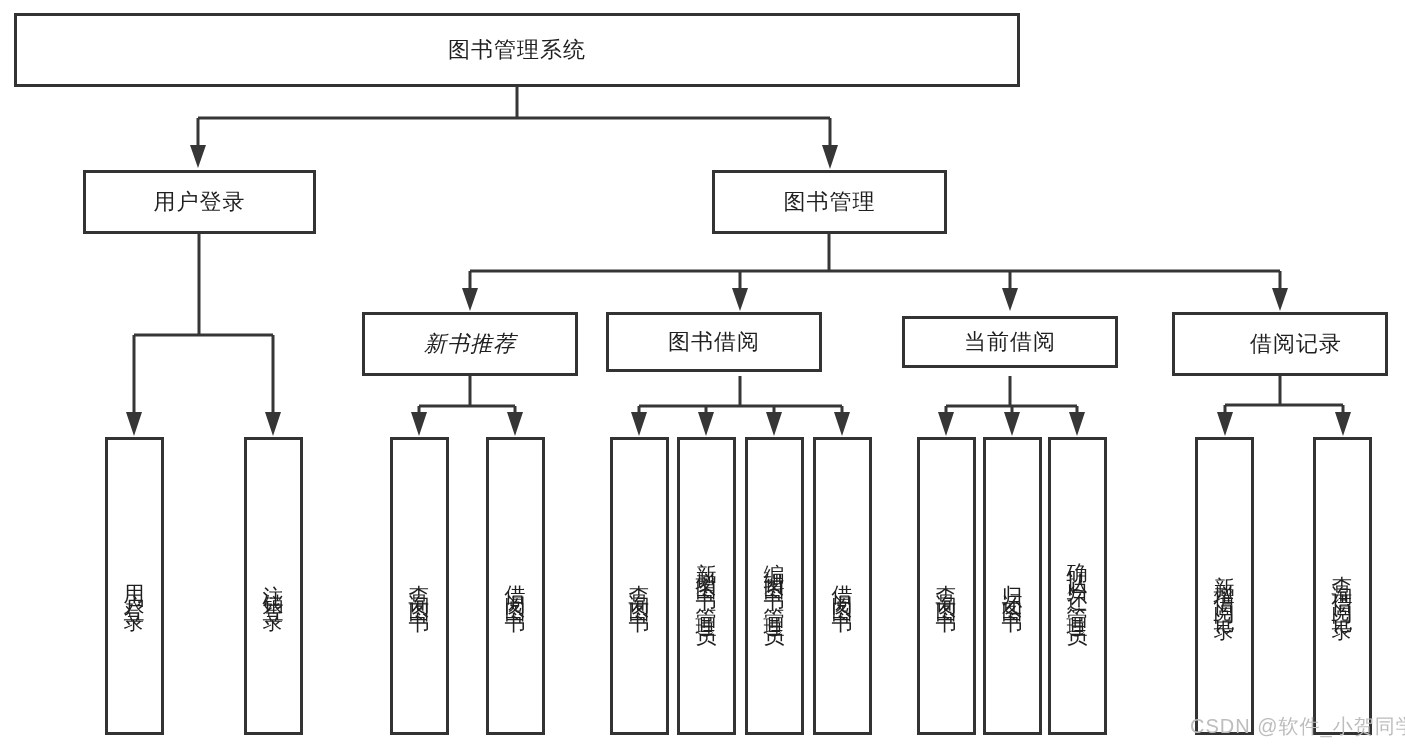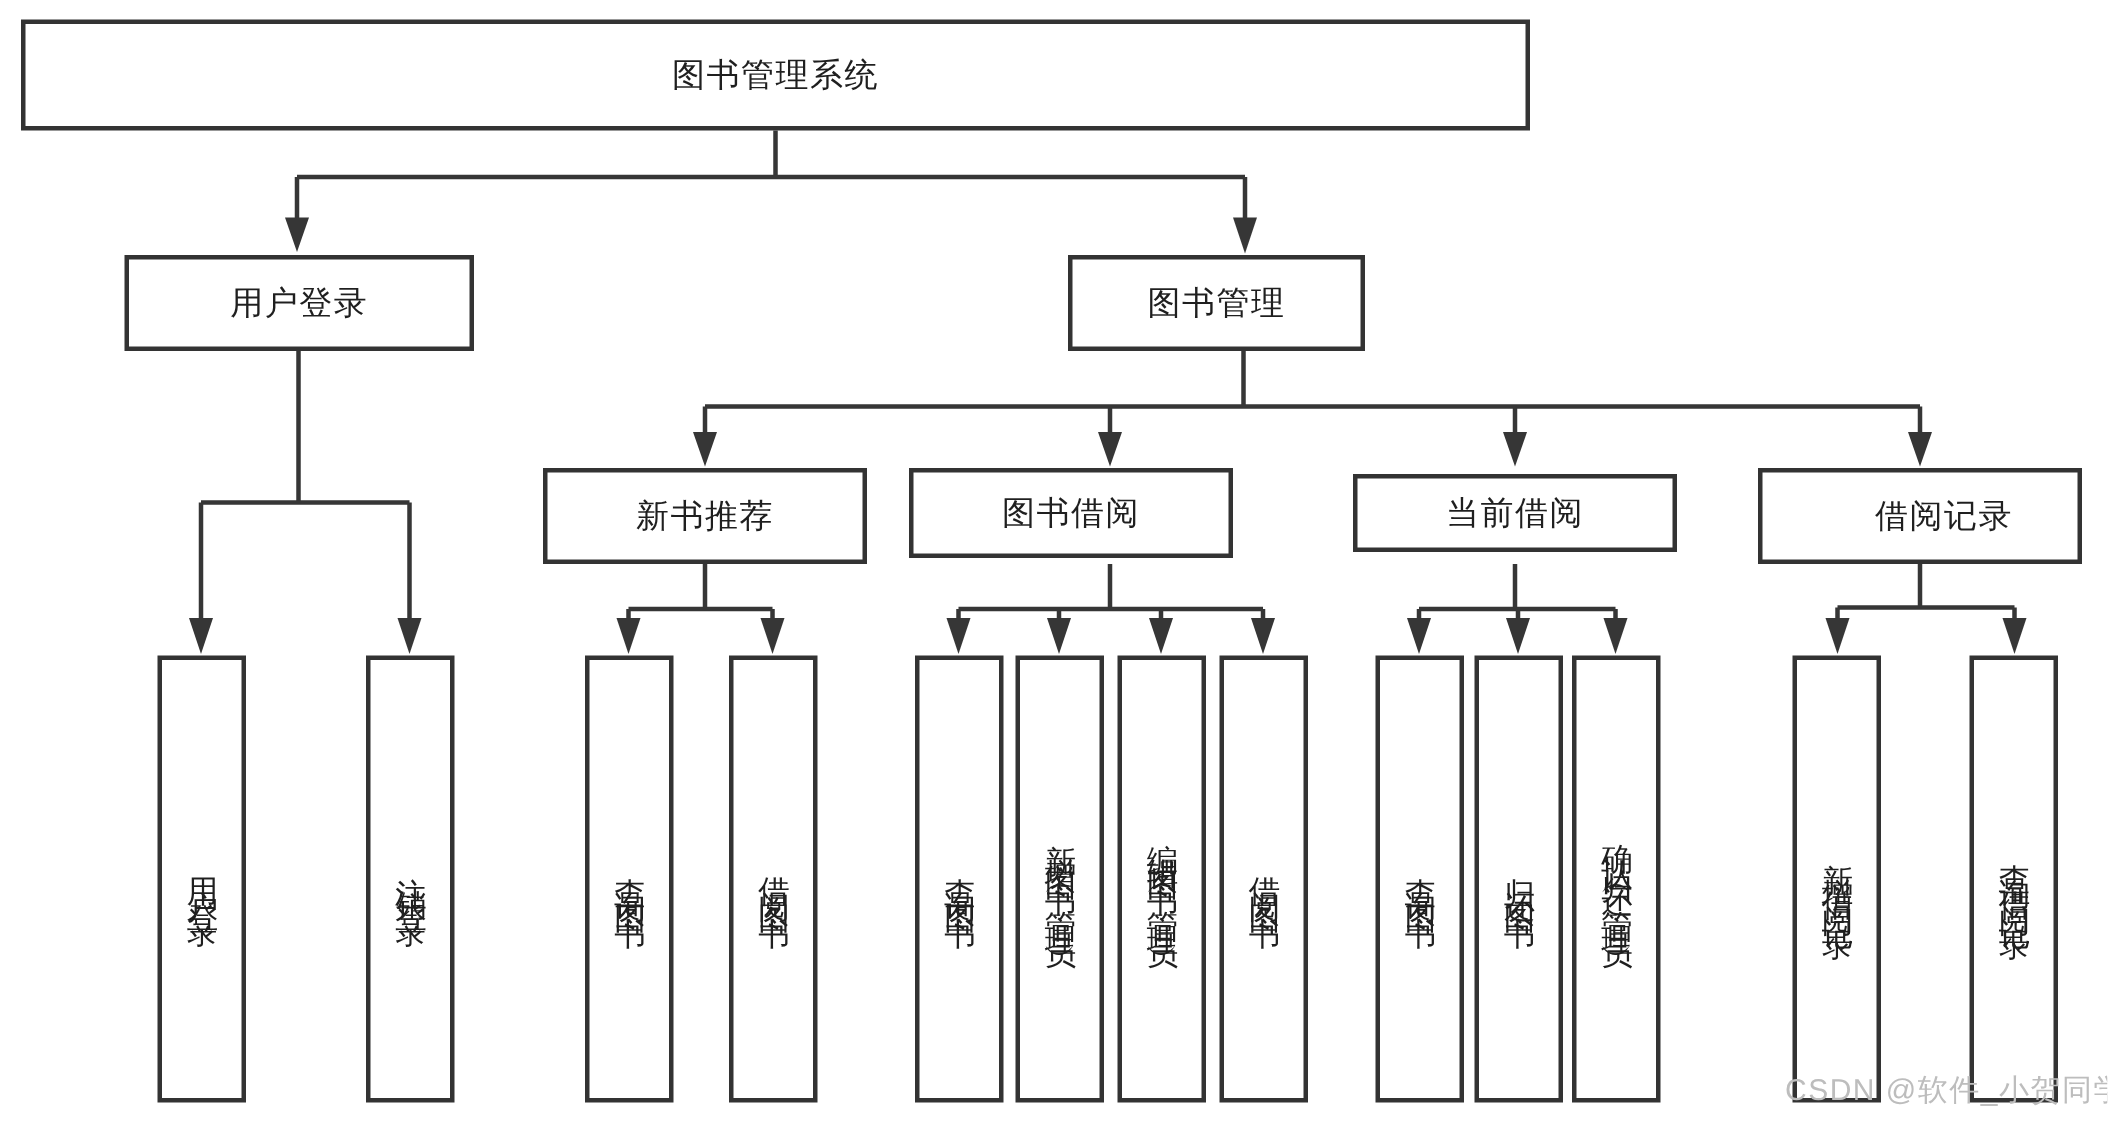--- a/index.html
+++ b/index.html
@@ -106,23 +106,23 @@
       <polygon points="1004,412 1020,412 1012,436"></polygon>
       <polygon points="1069,412 1085,412 1077,436"></polygon>
       <polygon points="1217,412 1233,412 1225,436"></polygon>
       <polygon points="1335,412 1351,412 1343,436"></polygon>
     </g>
   </svg>
 
   <div class="hbox" style="left:14px; top:13px; width:1006px; height:74px;">图书管理系统</div>
 
   <div class="hbox" style="left:83px; top:170px; width:233px; height:64px;">用户登录</div>
-  <div class="hbox" style="left:712px; top:170px; width:198px; height:64px;">图书管理</div>
+  <div class="hbox" style="left:712px; top:170px; width:235px; height:64px;">图书管理</div>
 
-  <div class="hbox" style="left:362px; top:312px; width:216px; height:64px;">新书推荐</div>
+  <div class="hbox" style="left:362px; top:312px; width:216px; height:64px;font-style:italic;">新书推荐</div>
   <div class="hbox" style="left:606px; top:312px; width:216px; height:60px;">图书借阅</div>
   <div class="hbox" style="left:902px; top:316px; width:216px; height:52px;font-family:Liberation Mono, monospace;">当前借阅</div>
   <div class="hbox" style="left:1172px; top:312px; width:216px; height:64px;padding-left:32px;">借阅记录</div>
 
   <div class="vbox" style="left:105px;">用户登录</div>
   <div class="vbox" style="left:244px;">注销登录</div>
 
   <div class="vbox" style="left:390px;">查询图书</div>
   <div class="vbox" style="left:486px;">借阅图书</div>
 

